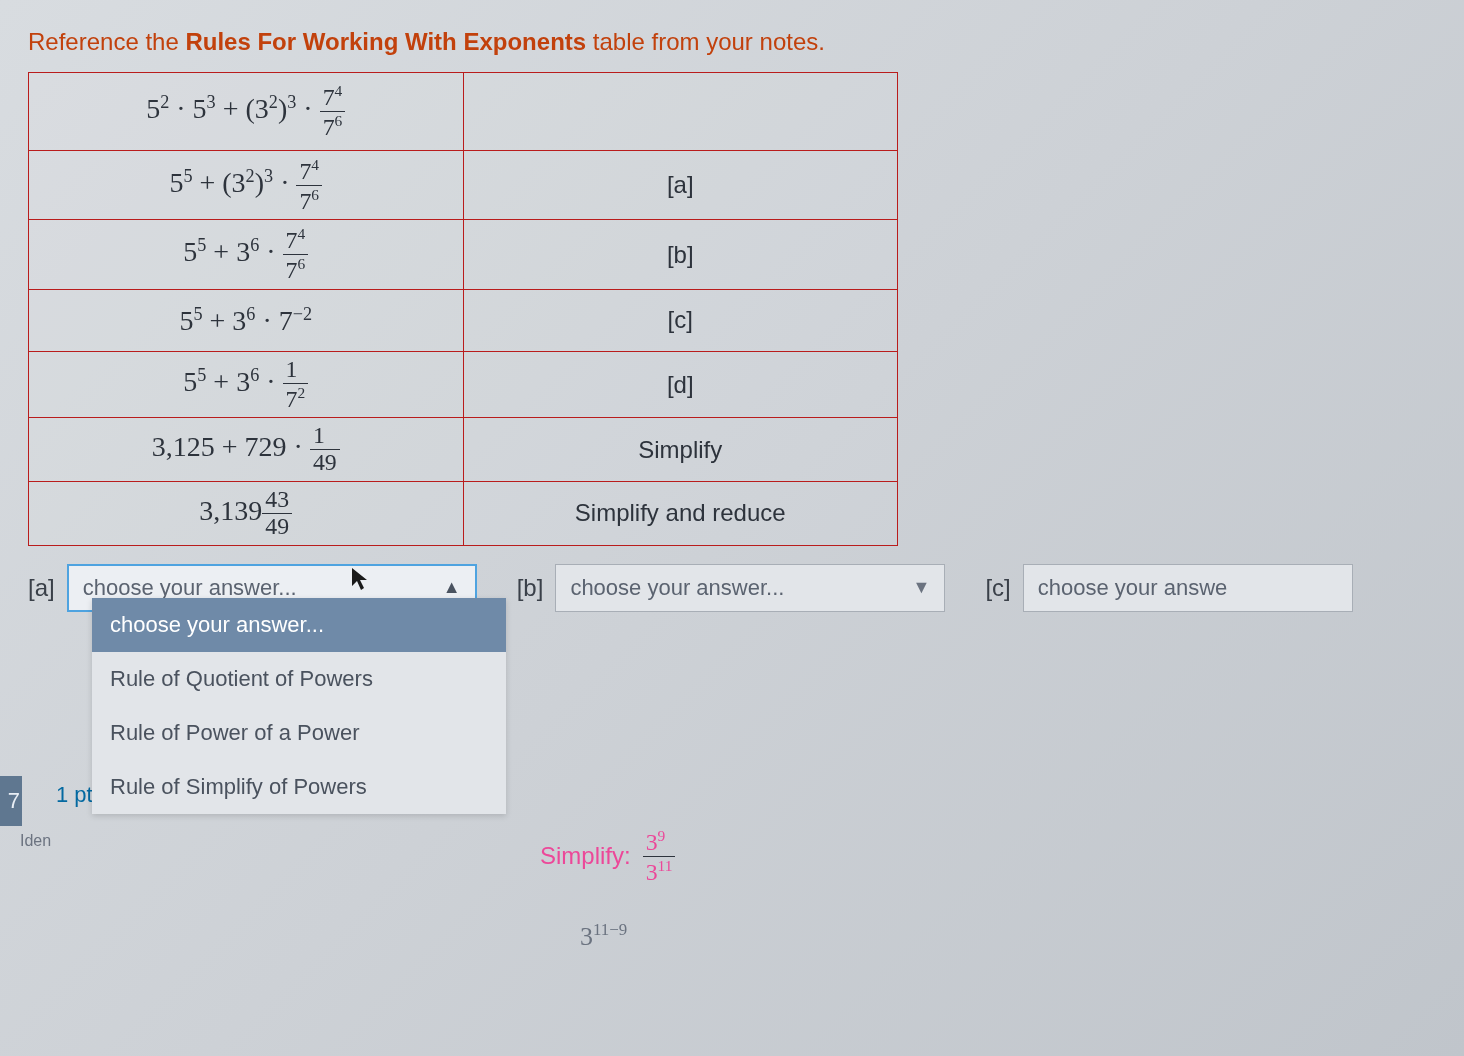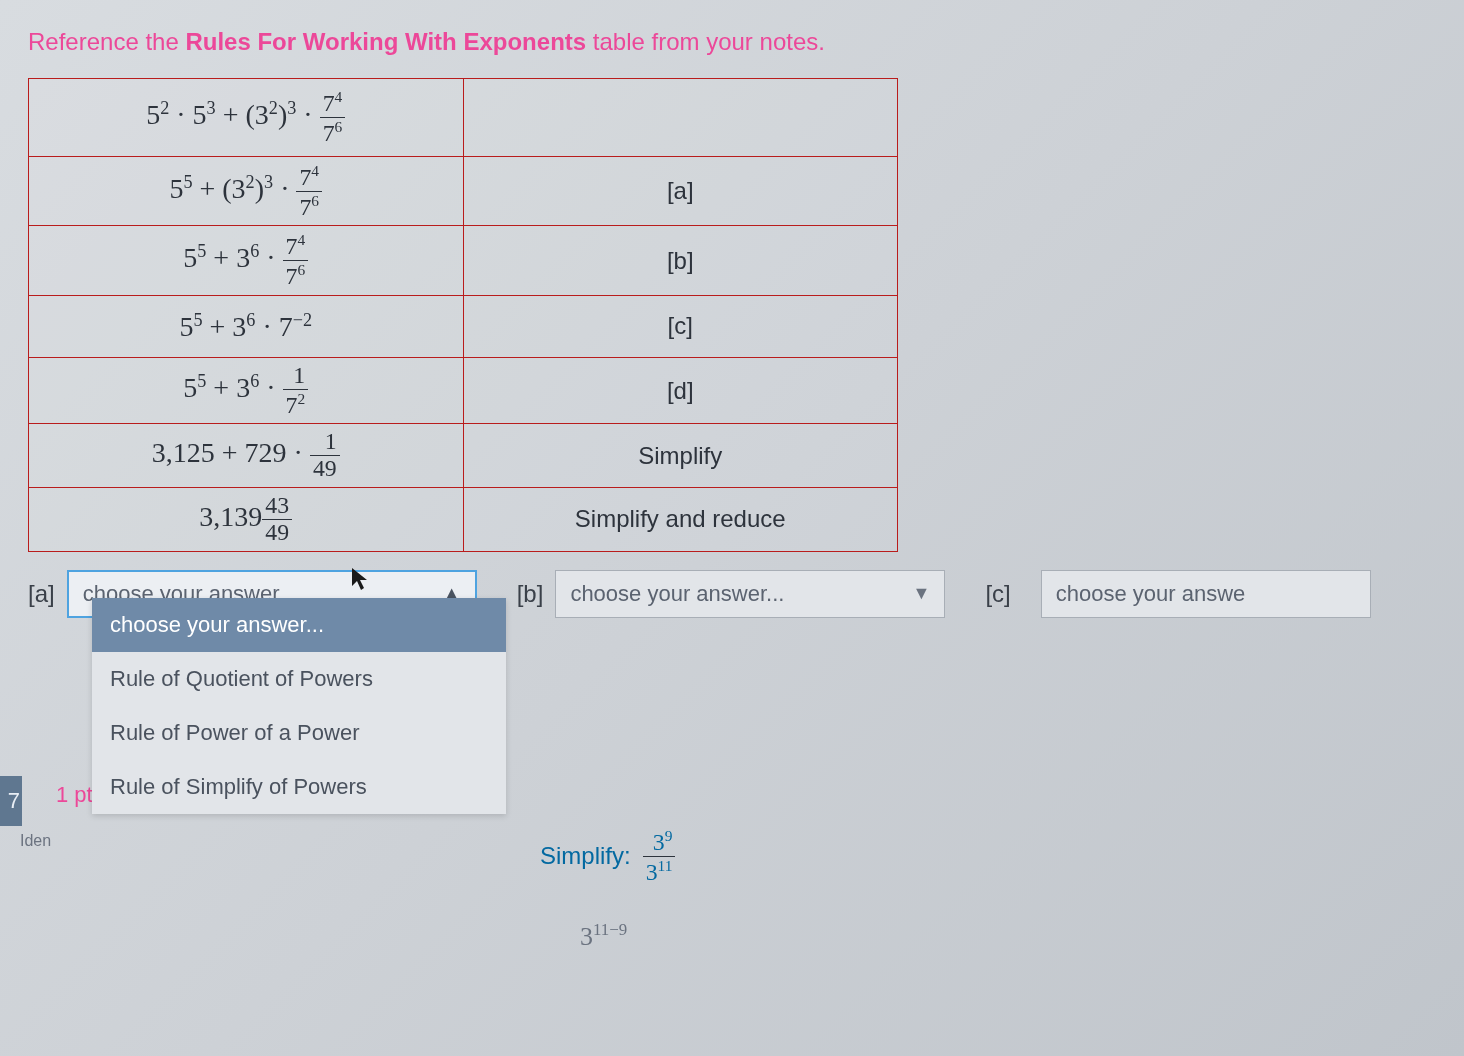--- a/index.html
+++ b/index.html
@@ -8,43 +8,43 @@
     background: linear-gradient(135deg, #d8dce0 0%, #cdd1d6 50%, #c0c5cb 100%);
     width: 1464px;
     height: 1056px;
     padding: 28px 0 0 28px;
     color: #3a4049;
     overflow: hidden;
     position: relative;
   }
   .instruction {
     font-size: 24px;
-    color: #ec4899;
-    margin-bottom: 22px;
+    color: #c2410c;
+    margin-bottom: 16px;
   }
   .instruction b { font-weight: 700; }
   table.rules {
     border-collapse: collapse;
     width: 870px;
     background: rgba(255,255,255,0.05);
   }
   table.rules td {
     border: 1px solid #b91c1c;
     padding: 6px 2px;
     text-align: center;
     font-size: 24px;
     color: #2d333c;
     height: 62px;
   }
   table.rules td.left { width: 50%; }
   table.rules td.right { width: 50%; }
   table.rules tr:first-child td { height: 78px; }
   .math { font-family: "Cambria Math", "Times New Roman", serif; font-size: 28px; white-space: nowrap; }
   sup { font-size: 0.65em; vertical-align: super; }
-  .frac { display: inline-block; vertical-align: middle; text-align: right; line-height: 1; }
+  .frac { display: inline-block; vertical-align: middle; text-align: left; line-height: 1; }
   .frac .num { display: block; border-bottom: 1.5px solid #2d333c; padding: 0 3px 1px; font-size: 0.85em; }
   .frac .den { display: block; padding: 1px 3px 0; font-size: 0.85em; }
 
   .answers-row {
     margin-top: 18px;
     display: flex;
     align-items: flex-start;
     gap: 0;
   }
   .ans-group {
@@ -71,21 +71,21 @@
     background: #eceff3;
   }
   .select .caret {
     font-size: 18px;
     color: #6b7380;
     margin-left: 18px;
   }
   .select.active .caret { color: #4a5360; }
   .sel-a { width: 410px; }
   .sel-b { width: 390px; }
-  .sel-c { width: 330px; margin-left: 18px; }
+  .sel-c { width: 330px; }
 
   .dropdown {
     position: absolute;
     left: 92px;
     top: 598px;
     width: 414px;
     background: #e2e5e9;
     box-shadow: 0 2px 6px rgba(0,0,0,0.15);
     z-index: 10;
   }
@@ -121,35 +121,35 @@
     display: flex;
     align-items: center;
     justify-content: flex-end;
     padding-right: 2px;
   }
   .pts-row {
     position: absolute;
     left: 56px;
     top: 782px;
     font-size: 22px;
-    color: #ec4899;
+    color: #0369a1;
   }
   .iden {
     position: absolute;
     left: 20px;
     top: 832px;
     font-size: 16px;
     color: #6b7380;
   }
   .simplify-block {
     position: absolute;
     left: 540px;
     top: 828px;
     font-size: 24px;
-    color: #0369a1;
+    color: #ec4899;
     display: flex;
     align-items: center;
     gap: 12px;
   }
   .simplify-expr {
     position: absolute;
     left: 580px;
     top: 920px;
     font-size: 26px;
     color: #6b7380;

